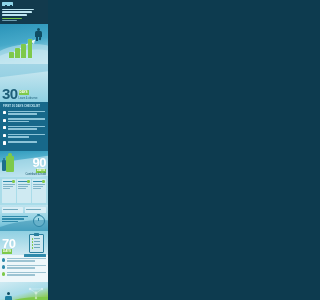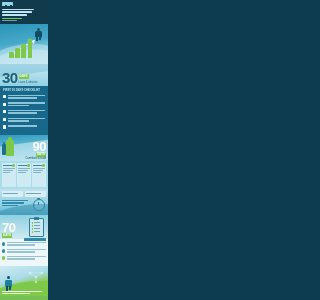--- a/index.html
+++ b/index.html
@@ -34,21 +34,21 @@
     .4px 0 0;box-shadow:0 0 0 .3px rgba(255,255,255,.25);}
   .arrow{position:absolute;left:8px;bottom:6px;width:30px;height:20px;}
   .arrow svg{display:block}
   .figure{position:absolute;right:5px;top:4px;width:9px;height:13px;}
   .fig-head{position:absolute;left:3px;top:0;width:3.2px;height:3.2px;border-radius:50%;background:#0f4d63;}
   .fig-body{position:absolute;left:1.4px;top:3.4px;width:6.4px;height:6px;background:#0f4d63;border-radius:1.5px 1.5px .6px .6px;}
   .fig-leg{position:absolute;left:2px;top:9px;width:2px;height:4px;background:#0f4d63;}
   .fig-leg.r{left:5.2px;height:3.4px;transform:rotate(12deg);}
 
   
-  .b30{position:relative;height:22px;background:linear-gradient(180deg,#cfeaf2 0%,#8fd0e2 100%);overflow:hidden;}
+  .b30{position:relative;height:38px;background:linear-gradient(180deg,#cfeaf2 0%,#8fd0e2 100%);overflow:hidden;}
   .b30 .slab{position:absolute;left:-4px;top:-6px;width:60px;height:16px;background:#6dbcd6;opacity:.45;transform:rotate(-7deg);}
   .bignum{position:absolute;left:2px;bottom:1px;font-weight:bold;line-height:1;color:#1d5e78;letter-spacing:-.5px;}
   .bignum.n30{font-size:15px;}
   .numtag{position:absolute;left:18.5px;bottom:7px;background:#7ec94a;color:#ffffff;
     font-size:3px;line-height:3.4px;padding:.6px 1px;border-radius:.5px;font-weight:bold;}
   .numsub{position:absolute;left:18.5px;bottom:2.5px;font-size:2.6px;line-height:3px;color:#1d5e78;}
 
   
   .checks{position:relative;background:#17688a;padding:3px 3px 4px 3px;}
   .checks-title{font-size:2.8px;line-height:3.4px;color:#bfe6f2;margin:0 0 2.4px 0;font-weight:bold;}

